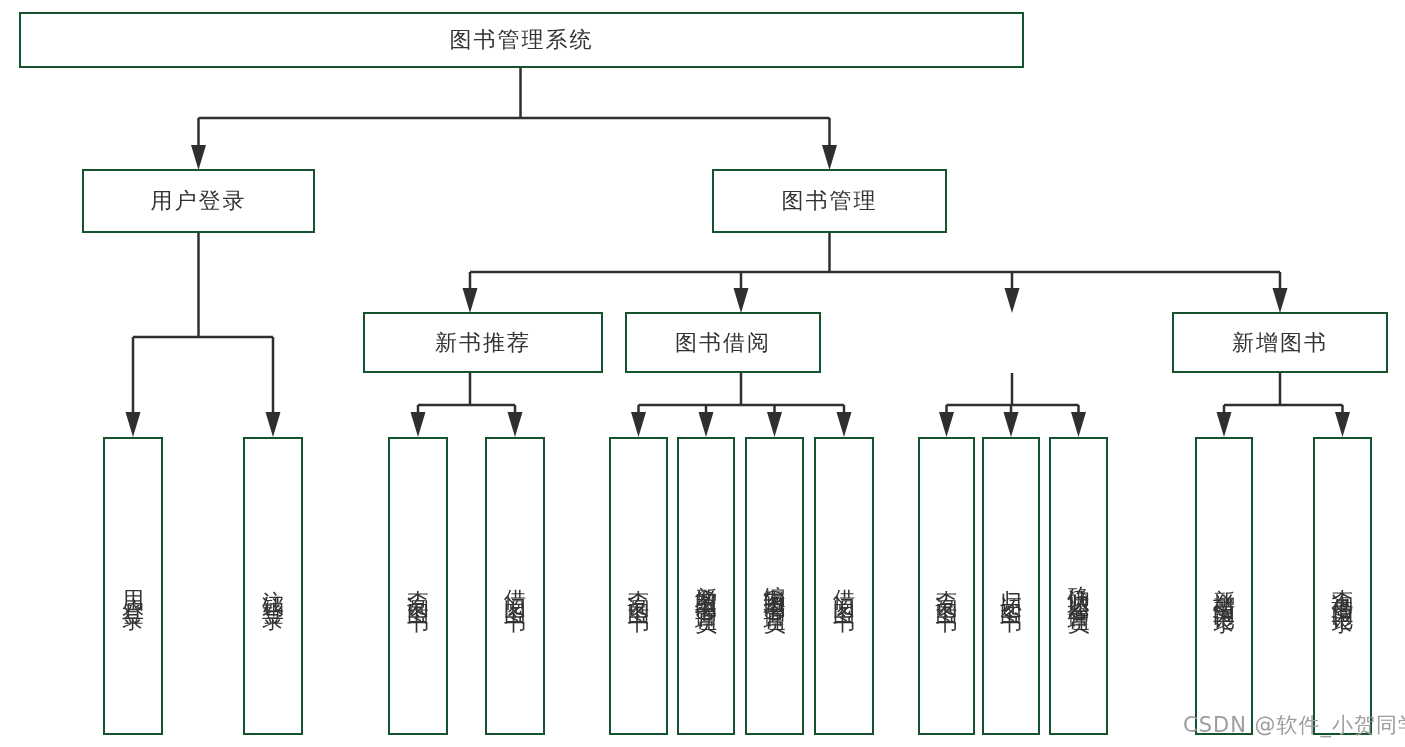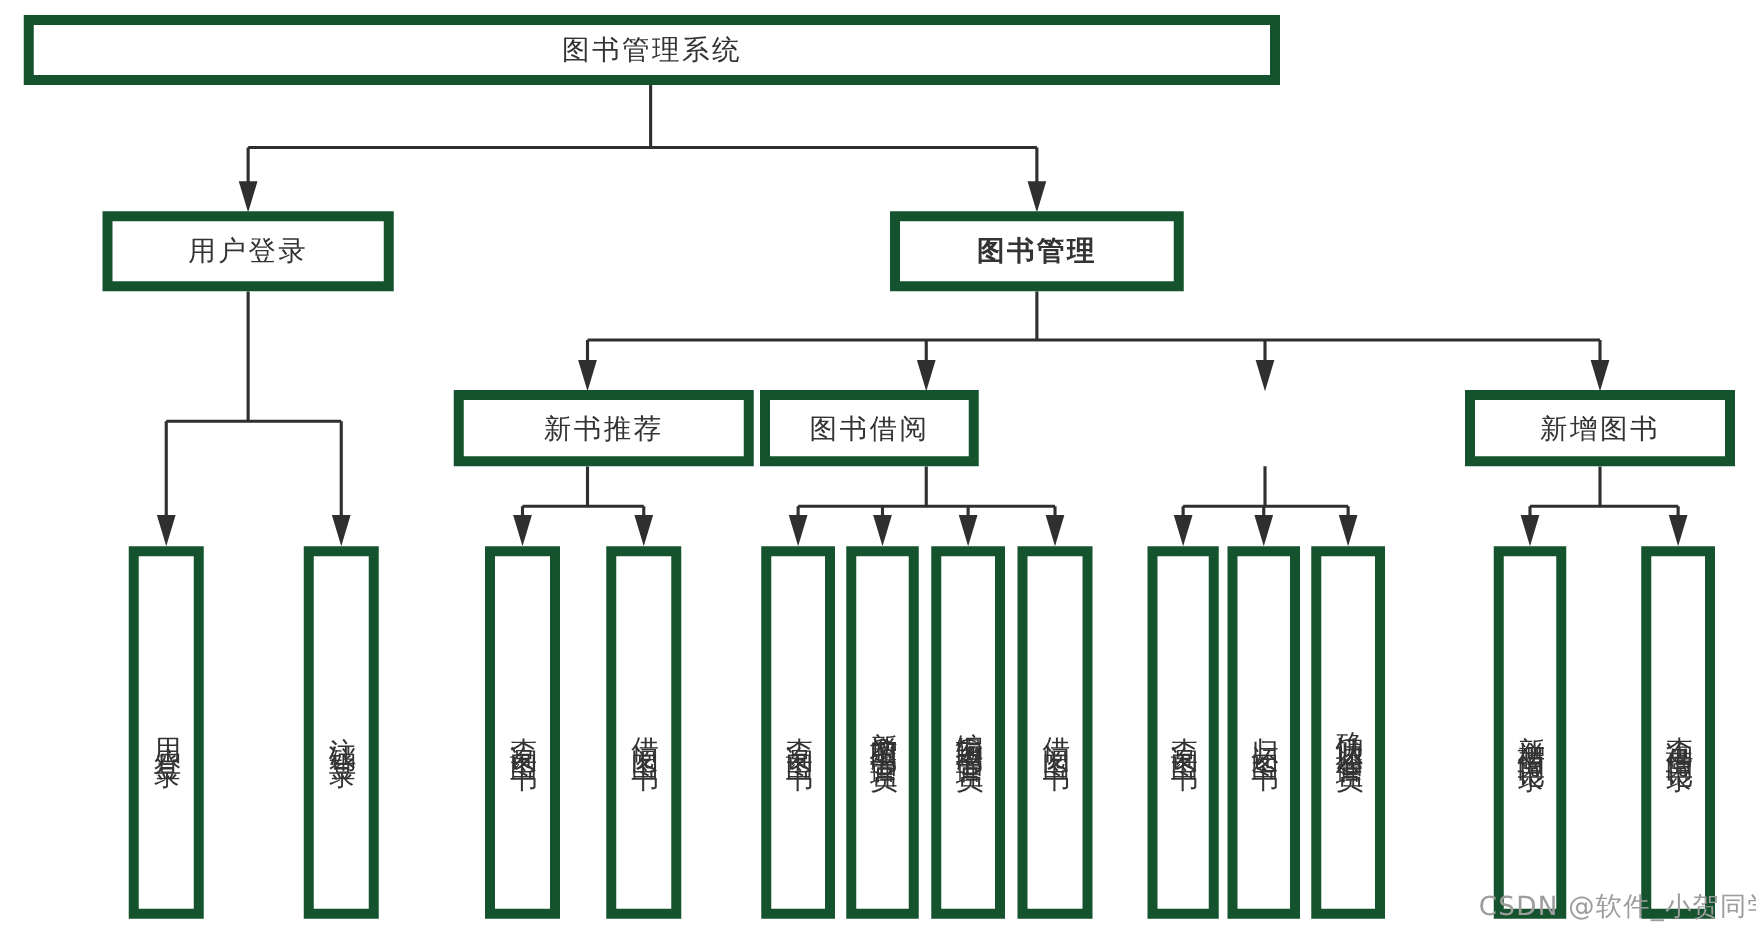--- a/index.html
+++ b/index.html
@@ -9,21 +9,21 @@
     background:#ffffff;
     font-family:"DejaVu Sans","Liberation Sans",sans-serif;
     color:#333333;
     overflow:hidden;
   }
   .wires{position:absolute;left:0;top:0;z-index:0;}
   .node{
     position:absolute;
     box-sizing:border-box;
     background:#ffffff;
-    border:8px solid #14532d;
+    border:2px solid #14532d;
     display:flex;align-items:center;justify-content:center;
     z-index:1;
   }
   .hbox{font-size:22px;letter-spacing:2px;white-space:nowrap;}
   .vbox span{
     writing-mode:vertical-rl;
     letter-spacing:7px;
     font-size:22px;
     line-height:1;
     white-space:nowrap;
@@ -112,24 +112,24 @@
       <polygon points="1071,412 1086,412 1078.5,437"></polygon>
 
       <polygon points="1216.5,412 1231.5,412 1224,437"></polygon>
       <polygon points="1335,412 1350,412 1342.5,437"></polygon>
     </g>
   </svg>
 
   <div class="node hbox" style="left:19px;top:12px;width:1005px;height:56px;">图书管理系统</div>
 
   <div class="node hbox" style="left:82px;top:169px;width:233px;height:64px;">用户登录</div>
-  <div class="node hbox" style="left:712px;top:169px;width:235px;height:64px;font-weight:bold;">图书管理</div>
+  <div class="node hbox" style="left:712px;top:169px;width:235px;height:64px;">图书管理</div>
 
   <div class="node hbox" style="left:363px;top:312px;width:240px;height:61px;">新书推荐</div>
-  <div class="node hbox" style="left:608px;top:312px;width:175px;height:61px;text-align:right;">图书借阅</div>
+  <div class="node hbox" style="left:625px;top:312px;width:196px;height:61px;text-align:right;">图书借阅</div>
   <div class="node hbox" style="left:1172px;top:312px;width:216px;height:61px;">新增图书</div>
 
   <div class="node vbox" style="left:103px;top:437px;width:60px;height:298px;">
     <span>用户登录</span>
   </div>
   <div class="node vbox" style="left:243px;top:437px;width:60px;height:298px;">
     <span>注销登录</span>
   </div>
 
   <div class="node vbox" style="left:388px;top:437px;width:60px;height:298px;">

